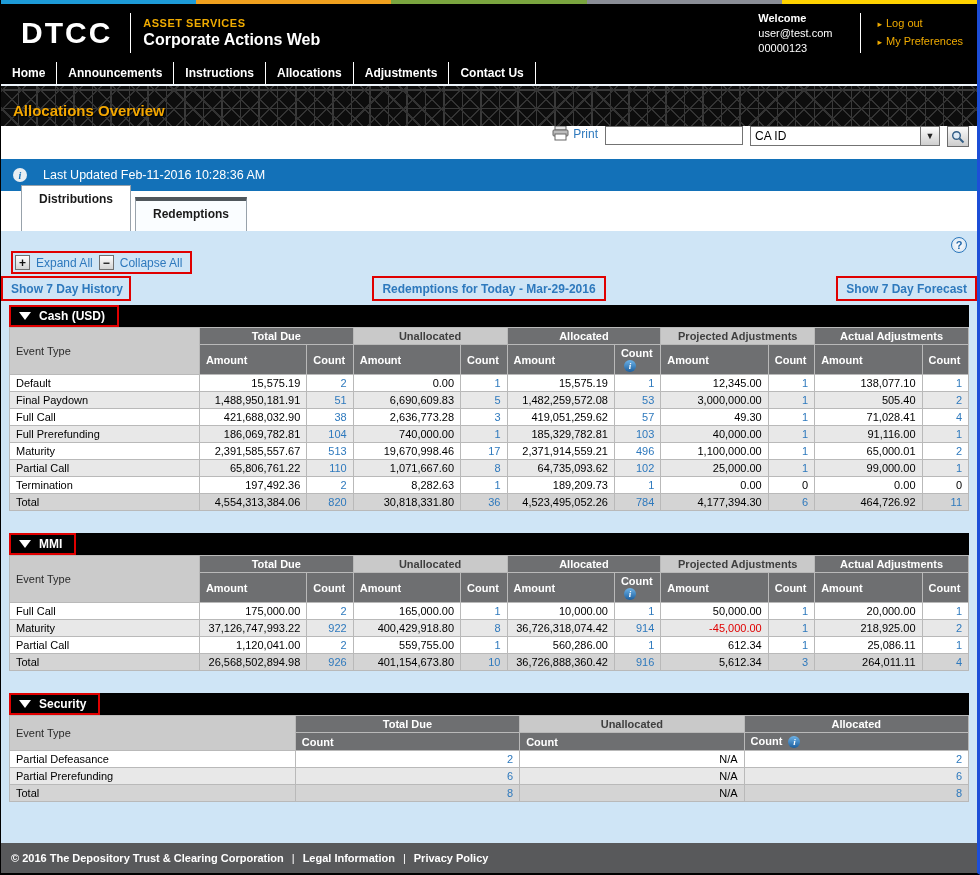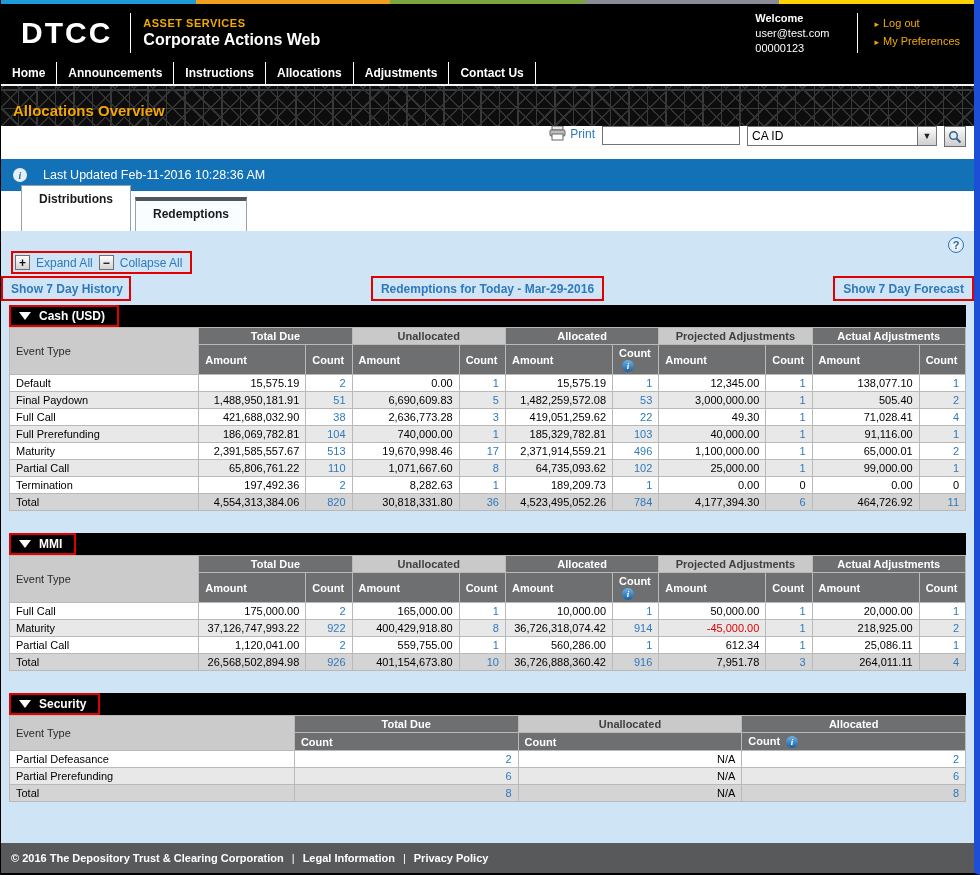--- a/index.html
+++ b/index.html
@@ -1,19 +1,19 @@
 <!DOCTYPE html>
 <html><head>
 <meta charset="utf-8">
 <style>
   * { box-sizing: border-box; margin: 0; padding: 0; }
   html,body { background:#000; }
   body { font-family:"Liberation Sans", sans-serif; }
   .page { width:980px; height:875px; position:relative; overflow:hidden; background:#cfe5f6;
-          border-right:6px solid #1d4ed8; border-bottom:2px solid #000; border-left:1px solid #000; }
+          border-right:3px solid #1d4ed8; border-bottom:2px solid #000; border-left:1px solid #000; }
 
   
   .stripbar { display:flex; height:4px; }
   .stripbar div { flex:1; }
 
   
   .masthead { background:#000; height:58px; display:flex; align-items:center; color:#fff; }
   .logo { font-weight:bold; font-size:30px; letter-spacing:2px; color:#fff; padding:0 18px 0 20px; font-stretch:condensed; }
   .brand-div { width:1px; height:40px; background:#fff; }
   .brandtext { padding-left:12px; }
@@ -298,21 +298,21 @@
               <td class="num">505.40</td>
               <td class="num"><span class="countlink">2</span></td>
             </tr>
             <tr class="r-even">
               <td class="evtcell">Full Call</td>
               <td class="num">421,688,032.90</td>
               <td class="num"><span class="countlink">38</span></td>
               <td class="num">2,636,773.28</td>
               <td class="num"><span class="countlink">3</span></td>
               <td class="num">419,051,259.62</td>
-              <td class="num"><span class="countlink">22</span></td>
+              <td class="num"><span class="countlink">57</span></td>
               <td class="num">49.30</td>
               <td class="num"><span class="countlink">1</span></td>
               <td class="num">71,028.41</td>
               <td class="num"><span class="countlink">4</span></td>
             </tr>
             <tr class="r-odd">
               <td class="evtcell">Full Prerefunding</td>
               <td class="num">186,069,782.81</td>
               <td class="num"><span class="countlink">104</span></td>
               <td class="num">740,000.00</td>
@@ -462,21 +462,21 @@
               <td class="num"><span class="countlink">1</span></td>
             </tr>
             <tr class="total">
               <td class="evtcell">Total</td>
               <td class="num">26,568,502,894.98</td>
               <td class="num"><span class="countlink">926</span></td>
               <td class="num">401,154,673.80</td>
               <td class="num"><span class="countlink">10</span></td>
               <td class="num">36,726,888,360.42</td>
               <td class="num"><span class="countlink">916</span></td>
-              <td class="num">7,951.78</td>
+              <td class="num">5,612.34</td>
               <td class="num"><span class="countlink">3</span></td>
               <td class="num">264,011.11</td>
               <td class="num"><span class="countlink">4</span></td>
             </tr>
           </tbody>
      </table>
      <div class="gap"></div>
         <div class="secbar">
        <span class="titlebox redbox">
          <span class="tri"></span>

